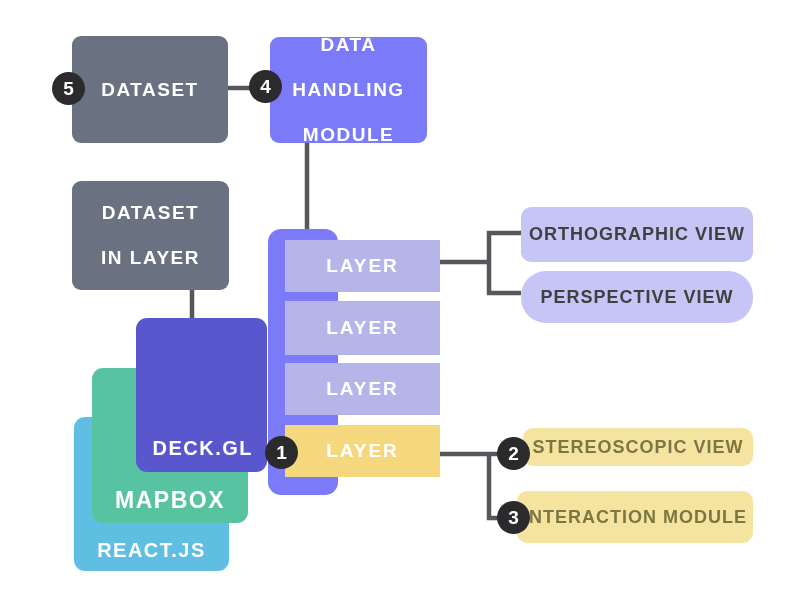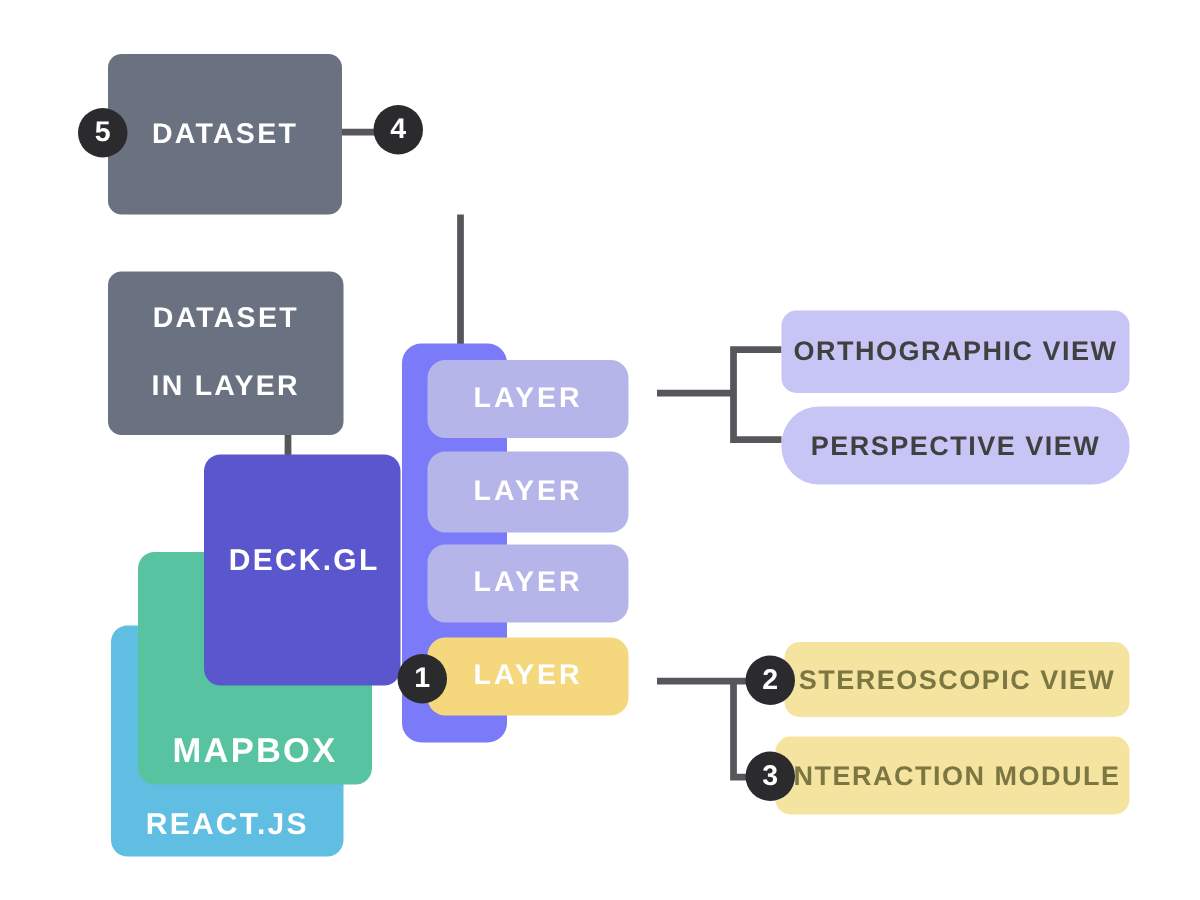--- a/index.html
+++ b/index.html
@@ -13,35 +13,35 @@
   .multiline{flex-direction:column;line-height:28px;font-size:19px;gap:17px;}
   
   .dataset-other{left:72px;top:36px;width:156px;height:107px;background:#6A7180;border-radius:9px;}
   .data-handling{left:270px;top:37px;width:157px;height:106px;background:#7B7AF8;border-radius:9px;}
   .dataset-json{left:72px;top:181px;width:157px;height:109px;background:#6A7180;border-radius:9px;}
   
   .react-js{left:74px;top:417px;width:155px;height:154px;background:#61BEE3;border-radius:11px;
             align-items:flex-end;justify-content:center;padding-bottom:9px;font-size:20px;}
   .mapbox{left:92px;top:368px;width:156px;height:155px;background:#58C3A1;border-radius:11px;
           align-items:flex-end;justify-content:center;padding-bottom:9px;font-size:23px;}
-  .deck-gl{left:136px;top:303px;width:131px;height:154px;background:#5A56CE;border-radius:11px;
-           justify-content:flex-end;padding:0 14px 12px 0;font-size:20px;}
+  .deck-gl{left:136px;top:318px;width:131px;height:154px;background:#5A56CE;border-radius:11px;
+           align-items:flex-end;justify-content:flex-end;padding:0 14px 12px 0;font-size:20px;}
   
   .layer-container{left:268px;top:229px;width:70px;height:266px;background:#7B7AF8;border-radius:13px;}
-  .layer{left:285px;width:134px;height:52px;background:#B6B5EA;border-radius:12px;font-size:19px;letter-spacing:2px;}
+  .layer{left:285px;width:155px;height:52px;background:#B6B5EA;border-radius:0;font-size:19px;letter-spacing:2px;}
   .layer-1{top:240px;}
   .layer-2{top:301px;height:54px;}
   .layer-3{top:363px;}
   .layer-4{top:425px;background:#F5D87E;}
   
   .viewbox{width:232px;background:#C7C5F5;border-radius:10px;color:#404040;font-size:18px;letter-spacing:1px;}
   .ortho{left:521px;top:207px;height:55px;}
   .persp{left:521px;top:271px;height:52px;border-radius:25px;}
   .goldbox{background:#F5E4A0;color:#7C7642;}
-  .stereo{left:523px;top:428px;width:230px;height:50px;}
+  .stereo{left:523px;top:428px;width:230px;height:38px;}
   .interact{left:517px;top:491px;width:236px;height:52px;}
   
   .badge{position:absolute;width:33px;height:33px;border-radius:50%;background:#2B2B2E;color:#ffffff;
          display:flex;align-items:center;justify-content:center;font-size:19px;letter-spacing:0;}
   .badge-5{left:52px;top:72px;}
   .badge-4{left:249px;top:70px;}
   .badge-1{left:265px;top:436px;}
   .badge-2{left:497px;top:437px;}
   .badge-3{left:497px;top:501px;}
 </style>
@@ -67,20 +67,25 @@
   </div>
   <div class="node mapbox">
     <span>MAPBOX</span>
   </div>
   <div class="node deck-gl">
     <span>DECK.GL</span>
   </div>
 
   <div class="node multiline dataset-other">
     <div>DATASET</div>
+  </div>
+  <div class="node multiline data-handling">
+    <div>DATA</div>
+    <div>HANDLING</div>
+    <div>MODULE</div>
   </div>
   <div class="node multiline dataset-json">
     <div>DATASET</div>
     <div>IN LAYER</div>
   </div>
 
   <div class="node layer-container"></div>
   <div class="node layer layer-1">
     <span>LAYER</span>
   </div>

